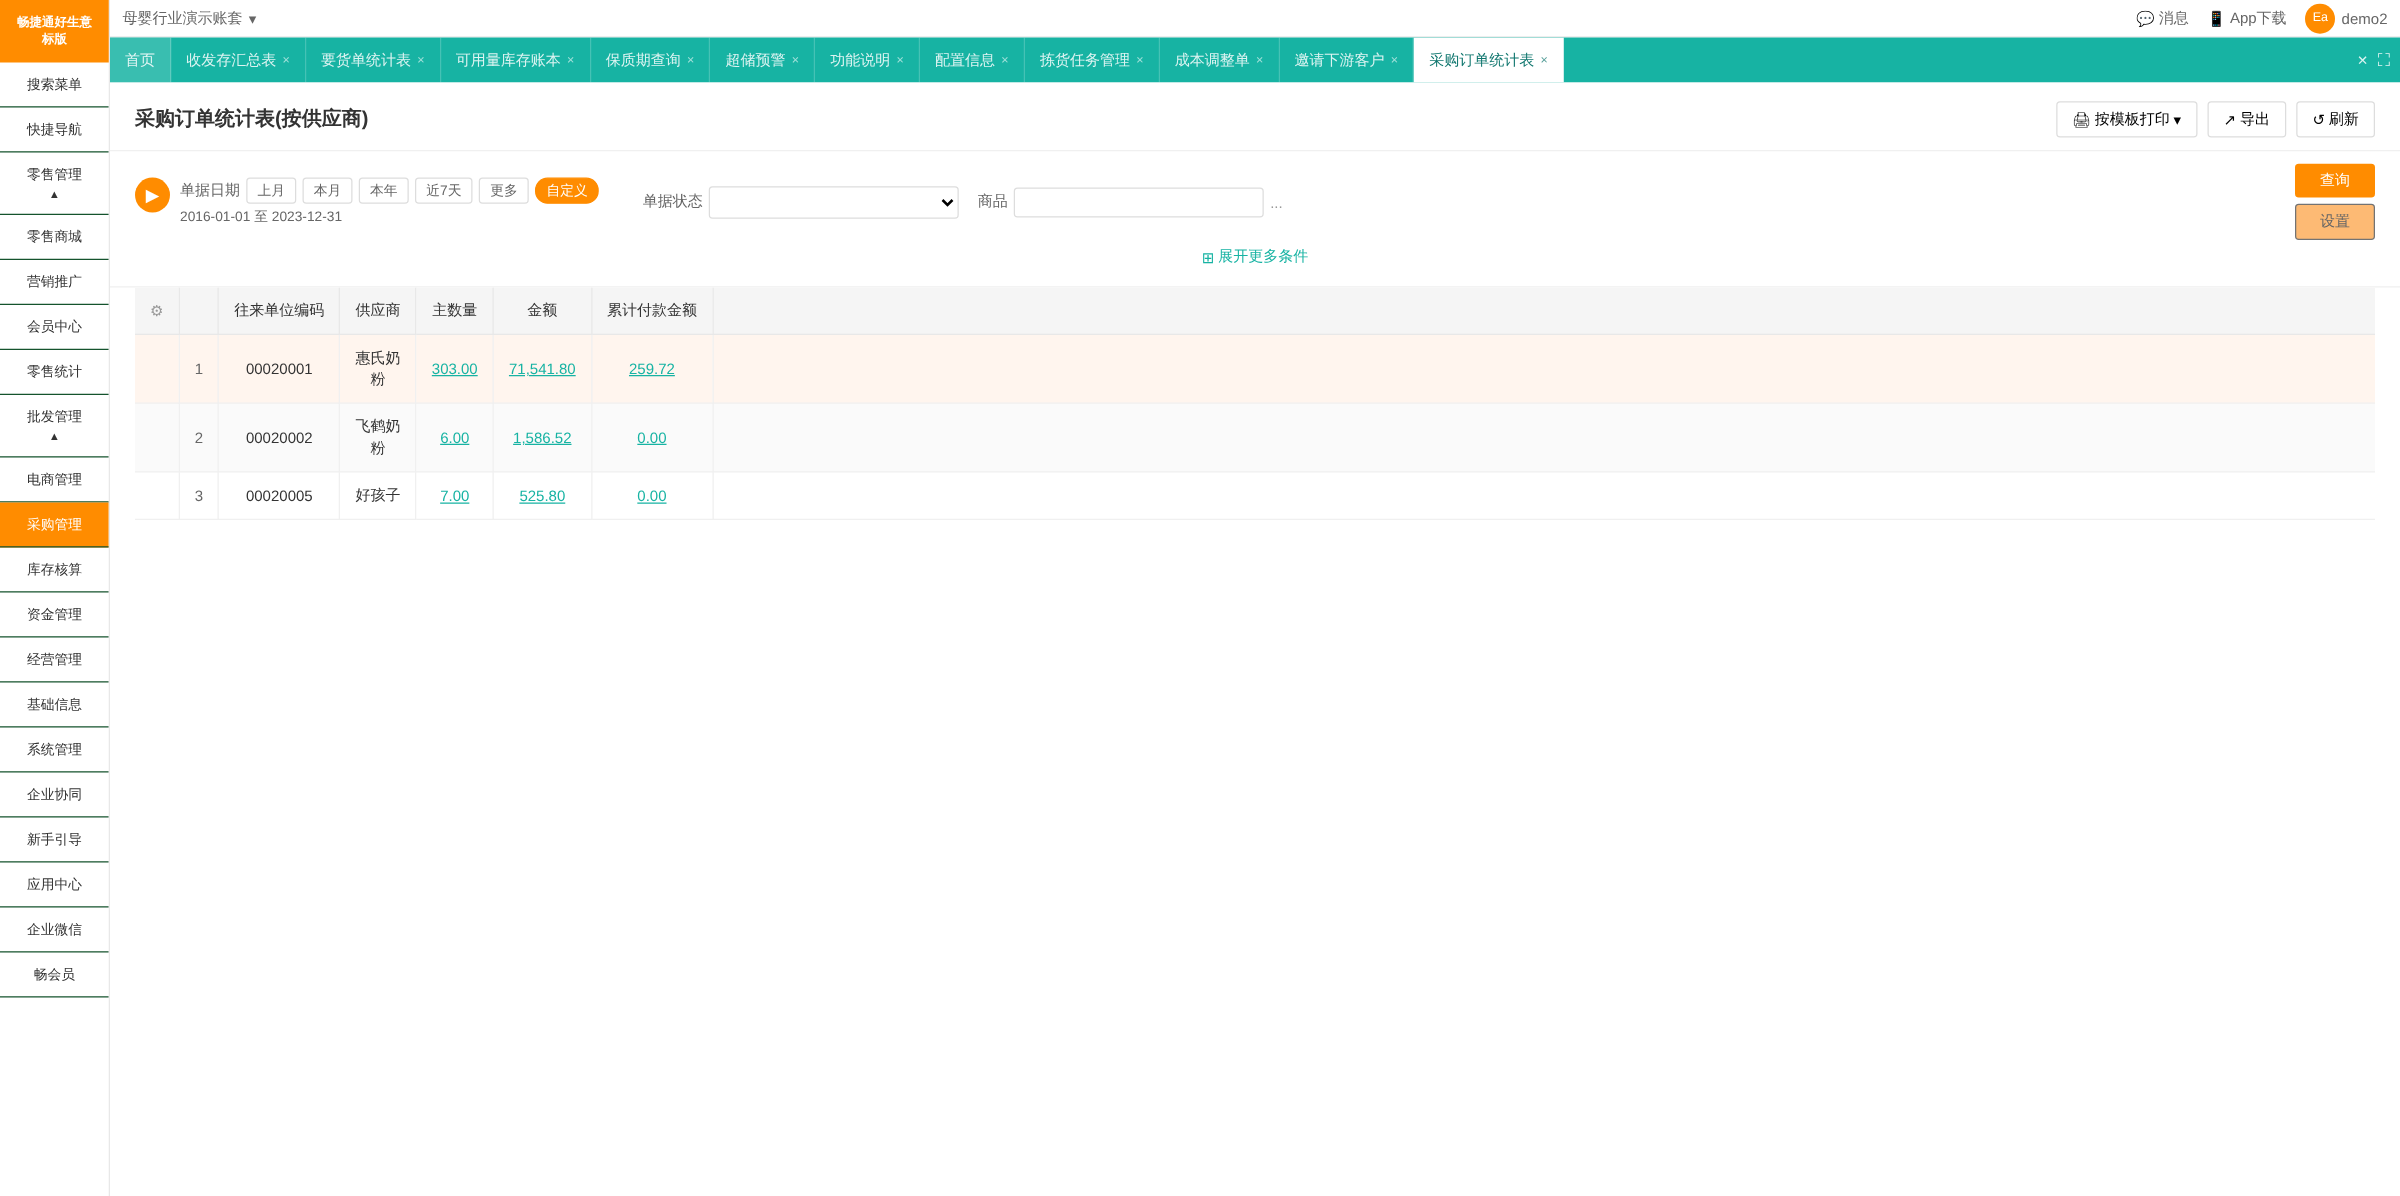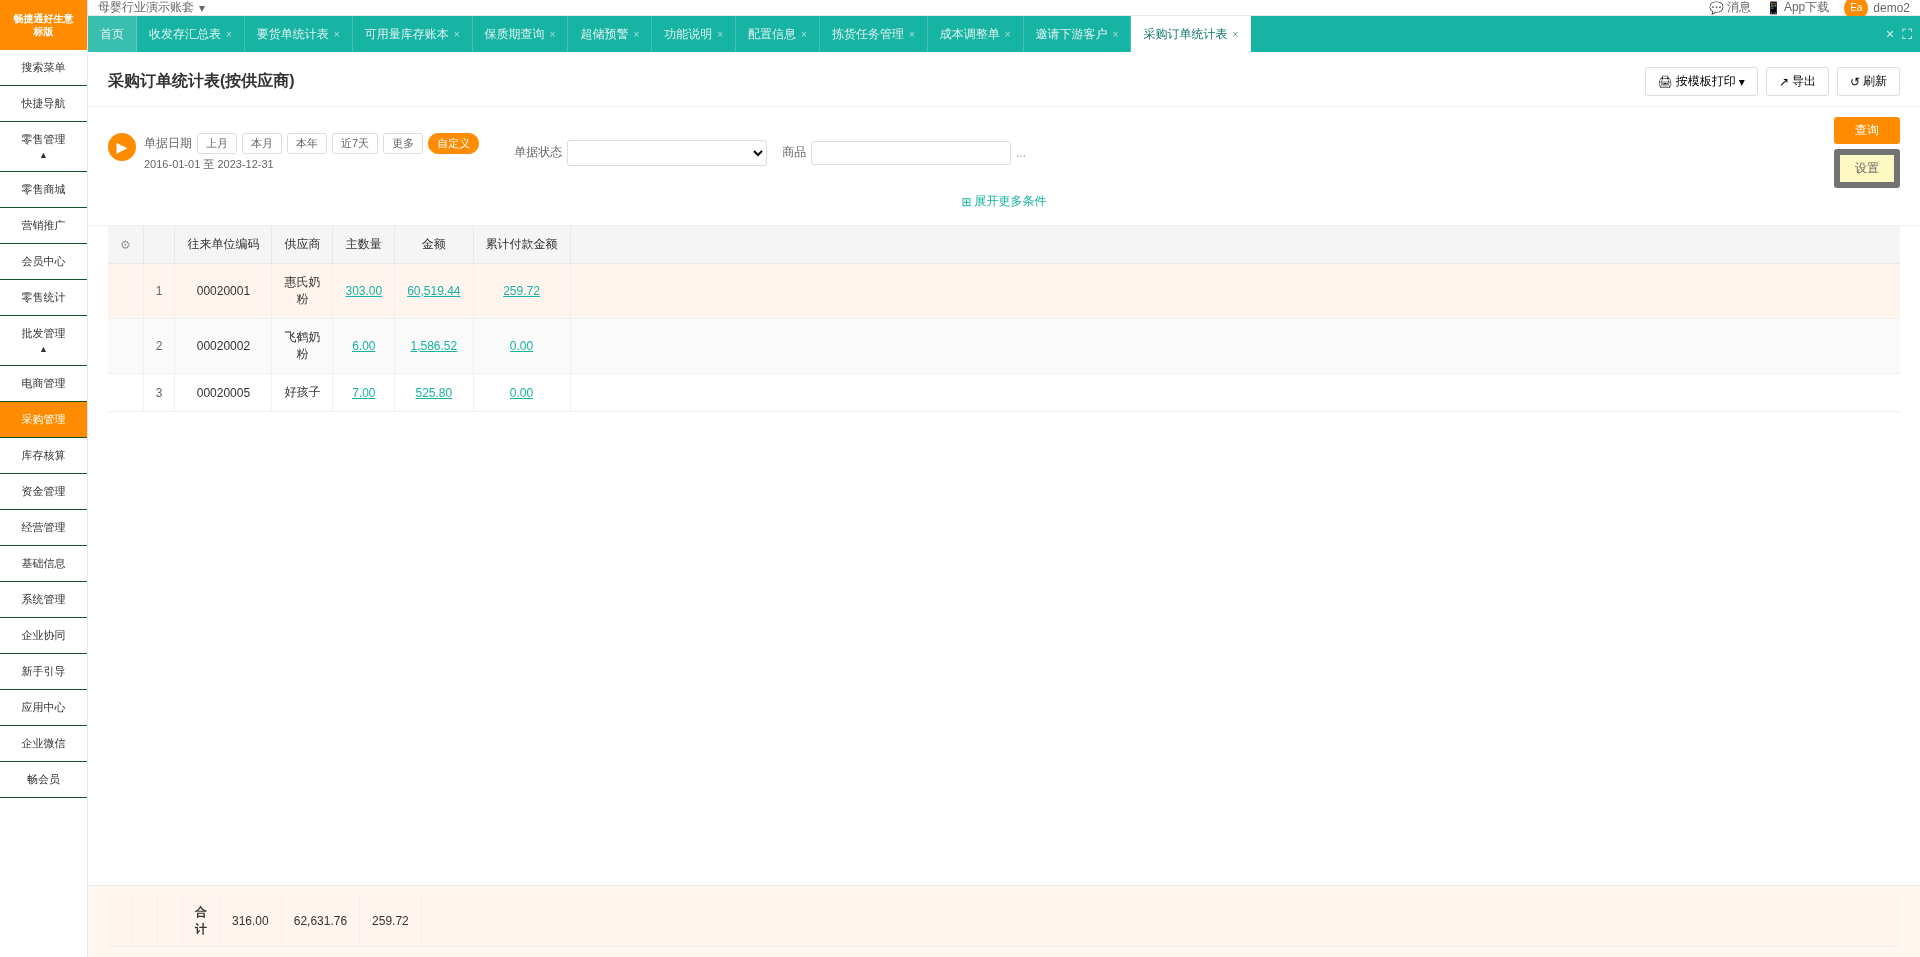--- a/index.html
+++ b/index.html
@@ -11,21 +11,21 @@
     .logo-text { color: #fff; font-size: 10px; font-weight: bold; text-align: center; line-height: 1.3; }
     .sidebar-menu { flex: 1; overflow-y: auto; }
     .sidebar-item { padding: 10px 5px; text-align: center; cursor: pointer; font-size: 12px; color: #333; border-bottom: 1px solid #14532d; }
     .sidebar-item.active { background: #ff8c00; color: #fff; }
     .sidebar-item-label { font-size: 11px; display: block; }
 
     
     .main-area { flex: 1; display: flex; flex-direction: column; overflow: hidden; }
 
     
-    .top-bar { height: 16px; background: #fff; display: flex; align-items: center; padding: 0 10px; border-bottom: 1px solid #e8e8e8; }
+    .top-bar { height: 30px; background: #fff; display: flex; align-items: center; padding: 0 10px; border-bottom: 1px solid #e8e8e8; }
     .breadcrumb-selector { display: flex; align-items: center; gap: 5px; font-size: 12px; color: #666; cursor: pointer; }
     .top-bar-right { margin-left: auto; display: flex; align-items: center; gap: 15px; }
     .top-bar-btn { font-size: 12px; color: #666; cursor: pointer; display: flex; align-items: center; gap: 3px; }
     .user-avatar { width: 24px; height: 24px; background: #ff8c00; border-radius: 50%; display: flex; align-items: center; justify-content: center; color: #fff; font-size: 10px; }
 
     
     .tab-bar { height: 36px; background: #17b3a3; display: flex; align-items: stretch; overflow-x: auto; flex-shrink: 0; }
     .tab-item { display: flex; align-items: center; padding: 0 12px; font-size: 12px; color: rgba(255,255,255,0.85); cursor: pointer; white-space: nowrap; border-right: 1px solid rgba(255,255,255,0.2); gap: 5px; min-width: fit-content; flex-shrink: 0; }
     .tab-item.active { background: #fff; color: #0f766e; }
     .tab-item .tab-close { font-size: 10px; opacity: 0.7; }
@@ -49,21 +49,21 @@
     .filter-label { font-size: 12px; color: #666; white-space: nowrap; }
     .date-quick-btns { display: flex; gap: 5px; }
     .date-quick-btn { padding: 2px 8px; border: 1px solid #ddd; border-radius: 3px; cursor: pointer; font-size: 11px; color: #666; background: #fff; }
     .date-quick-btn.custom { background: #ff8c00; color: #fff; border-color: #ff8c00; border-radius: 10px; }
     .filter-select { padding: 4px 8px; border: 1px solid #ddd; border-radius: 3px; font-size: 12px; min-width: 200px; background: #fff; }
     .filter-input { padding: 4px 8px; border: 1px solid #ddd; border-radius: 3px; font-size: 12px; min-width: 200px; }
     .filter-more { display: flex; align-items: center; justify-content: center; padding: 5px 0; }
     .expand-btn { display: flex; align-items: center; gap: 3px; color: #17b3a3; cursor: pointer; font-size: 12px; border: none; background: none; }
     .filter-arrow-toggle { width: 28px; height: 28px; background: #ff8c00; border-radius: 50%; display: flex; align-items: center; justify-content: center; cursor: pointer; flex-shrink: 0; }
     .btn-query { padding: 5px 20px; background: #ff8c00; color: #fff; border: none; border-radius: 3px; cursor: pointer; font-size: 12px; }
-    .btn-settings { padding: 5px 15px; background: #fef9c3; color: #666; border: 6px solid #737373; border-radius: 3px; cursor: pointer; font-size: 12px; }
+    .btn-settings { padding: 5px 15px; background: #fdba74; color: #666; border: 1px solid #737373; border-radius: 3px; cursor: pointer; font-size: 12px; }
     .query-area { display: flex; flex-direction: column; gap: 5px; margin-left: auto; }
     .more-dots { color: #999; cursor: pointer; }
 
     
     .table-container { flex: 1; overflow: auto; padding: 0 20px; }
     table { width: 100%; border-collapse: collapse; }
     thead th { background: #f5f5f5; padding: 10px 12px; text-align: center; font-weight: normal; color: #333; border-bottom: 1px solid #e8e8e8; border-right: 1px solid #e8e8e8; font-size: 12px; white-space: nowrap; }
     thead th:last-child { border-right: none; }
     tbody td { padding: 10px 12px; border-bottom: 1px solid #f0f0f0; border-right: 1px solid #f0f0f0; font-size: 12px; color: #333; text-align: center; }
     tbody td:last-child { border-right: none; }
@@ -329,21 +329,21 @@
             <th style="width:100%;"></th>
           </tr>
         </thead>
         <tbody id="table-body">
         <tr>
       <td></td>
       <td class="row-num">1</td>
       <td>00020001</td>
       <td>惠氏奶粉</td>
       <td><span class="link-val">303.00</span></td>
-      <td><span class="link-val">60,519.44</span></td>
+      <td><span class="link-val">71,541.80</span></td>
       <td><span class="link-val">259.72</span></td>
       <td></td>
     </tr>
             <tr>
       <td></td>
       <td class="row-num">2</td>
       <td>00020002</td>
       <td>飞鹤奶粉</td>
       <td><span class="link-val">6.00</span></td>
       <td><span class="link-val">1,586.52</span></td>
@@ -357,31 +357,15 @@
       <td>好孩子</td>
       <td><span class="link-val">7.00</span></td>
       <td><span class="link-val">525.80</span></td>
       <td><span class="link-val">0.00</span></td>
       <td></td>
     </tr>
           </tbody>
       </table>
     </div>
 
-    <div class="table-footer">
-      <table class="footer-table">
-        <tbody>
-            <tr>
-          <td style="width:30px;"></td>
-          <td style="width:40px;"></td>
-          <td style="width:140px;"></td>
-          <td class="footer-label">合计</td>
-          <td>316.00</td>
-          <td>62,631.76</td>
-          <td>259.72</td>
-          <td style="width:100%;"></td>
-        </tr>
-      </tbody>
-        </table>
-    </div>
 
   </div>
 </div>
 
 </body></html>

